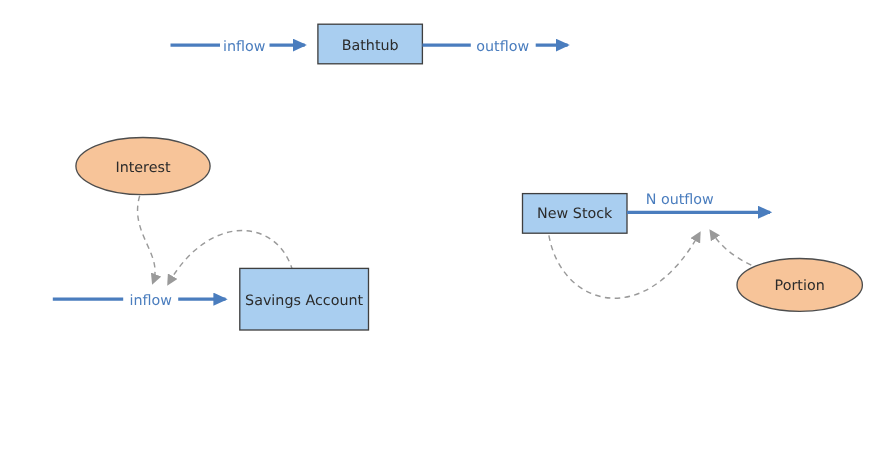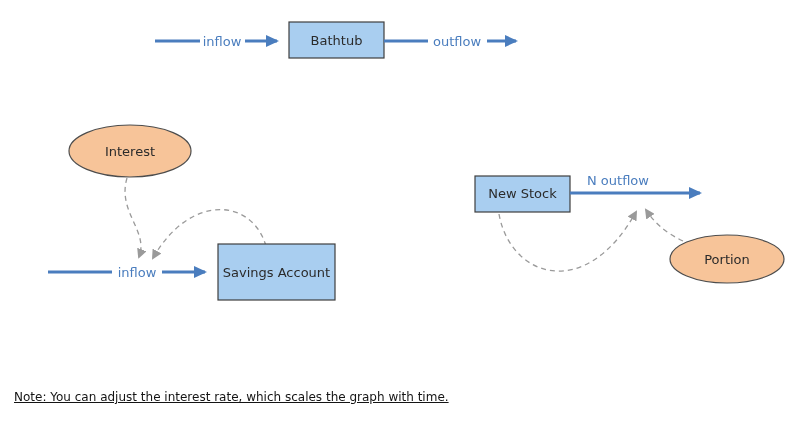--- a/index.html
+++ b/index.html
@@ -74,14 +74,13 @@
       <text class="flow-label" x="587" y="185" text-anchor="start">N outflow</text>
 
       <path class="link" d="M499,214 C510,277 585,303 636,212" marker-end="url(#arrowGray)"></path>
       <path class="link" d="M683,241 C664,232 654,222 646,210" marker-end="url(#arrowGray)"></path>
 
       <ellipse class="conv" cx="727" cy="259" rx="57" ry="24"></ellipse>
       <text class="stock-label" x="727" y="264" text-anchor="middle">Portion</text>
     </g>
   </svg>
 
-  <div class="note">Note: You can adjust the interest rate, which scales the graph with time.</div>
 </div>
 
 </body></html>

